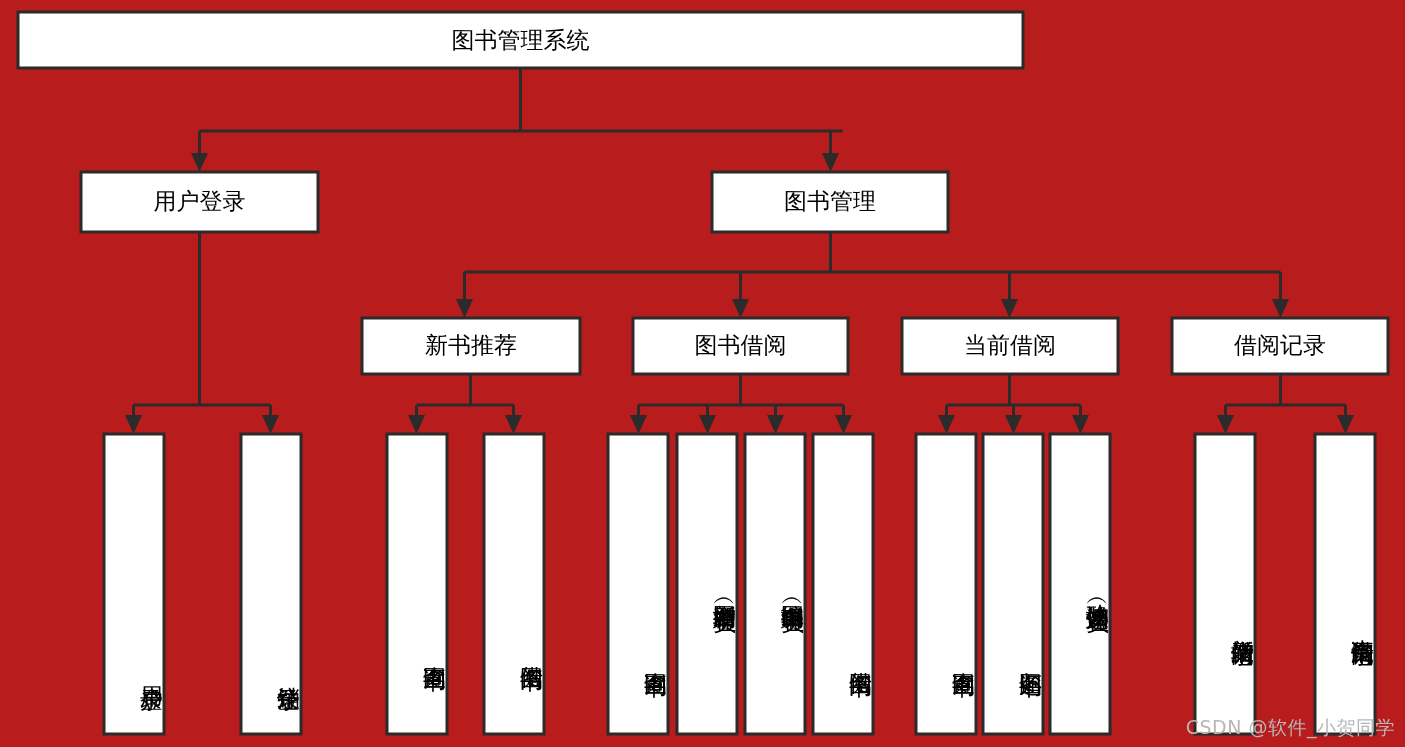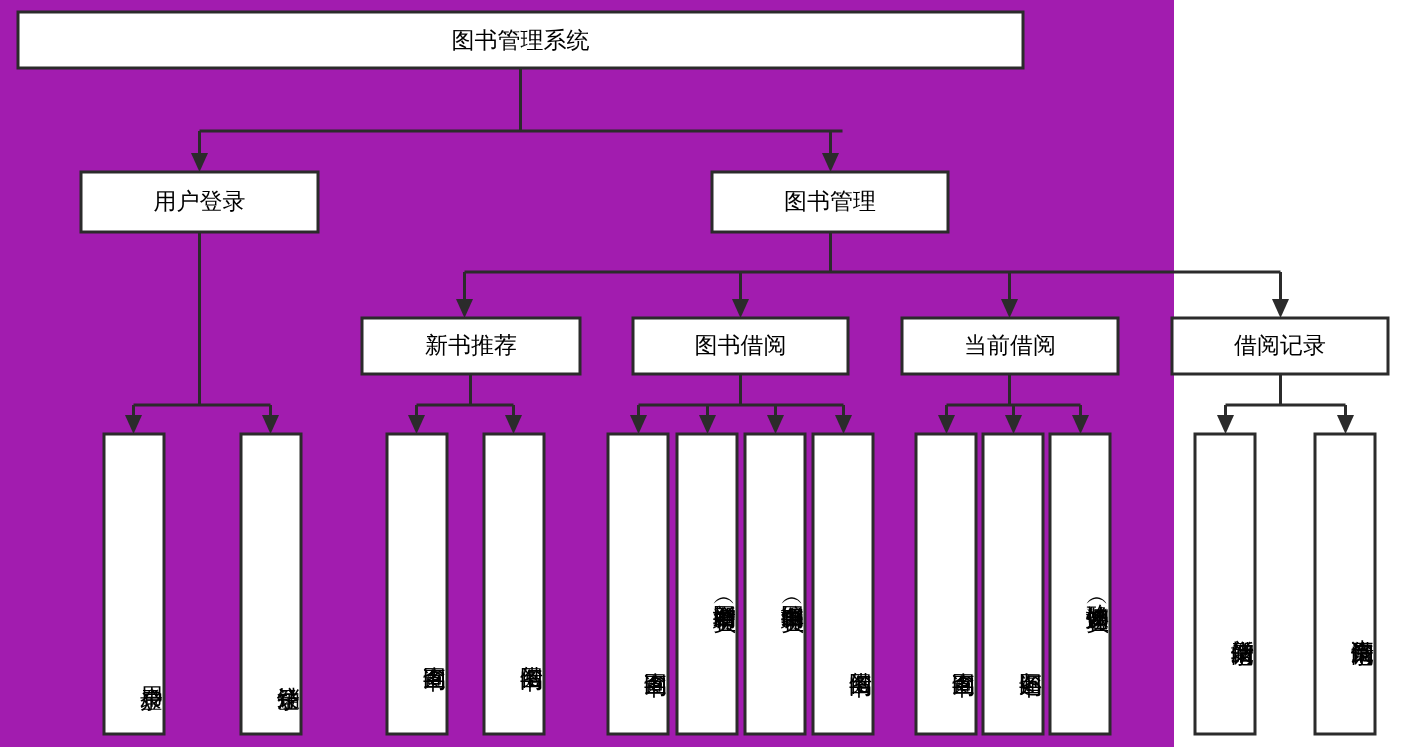--- a/index.html
+++ b/index.html
@@ -9,23 +9,23 @@
   }
   body {
     width: 1405px;
     height: 747px;
     font-family: "DejaVu Sans", "Liberation Sans", sans-serif;
     overflow: hidden;
     position: relative;
   }
   #diagram-root {
     position: relative;
-    width: 1174px;
+    width: 1405px;
     height: 747px;
-    background: #a21caf;
+    background: #b91c1c;
   }
   svg.canvas {
     position: absolute;
     top: 0;
     left: 0;
     width: 1405px;
     height: 747px;
   }
   .node-box {
     fill: #ffffff;
@@ -215,14 +215,15 @@
   <div class="node-label-v" style="left:608px; top:434px; width:60px; height:300px; padding-top:72px;">查询图书</div>
   <div class="node-label-v" style="left:677px; top:434px; width:60px; height:300px; padding-top:6px;">新增图书（管理员）</div>
   <div class="node-label-v" style="left:745px; top:434px; width:60px; height:300px; padding-top:6px;">编辑图书（管理员）</div>
   <div class="node-label-v" style="left:813px; top:434px; width:60px; height:300px; padding-top:72px;">借阅图书</div>
   <div class="node-label-v" style="left:916px; top:434px; width:60px; height:300px; padding-top:72px;">查询图书</div>
   <div class="node-label-v" style="left:983px; top:434px; width:60px; height:300px; padding-top:72px;">归还图书</div>
   <div class="node-label-v" style="left:1050px; top:434px; width:60px; height:300px; padding-top:6px;">确认归还（管理员）</div>
   <div class="node-label-v" style="left:1195px; top:434px; width:60px; height:300px; padding-top:40px;">新增借阅记录</div>
   <div class="node-label-v" style="left:1315px; top:434px; width:60px; height:300px; padding-top:40px;">查询借阅记录</div>
 
+  <div class="watermark">CSDN @软件_小贺同学</div>
 
 </div>
 
 </body></html>

